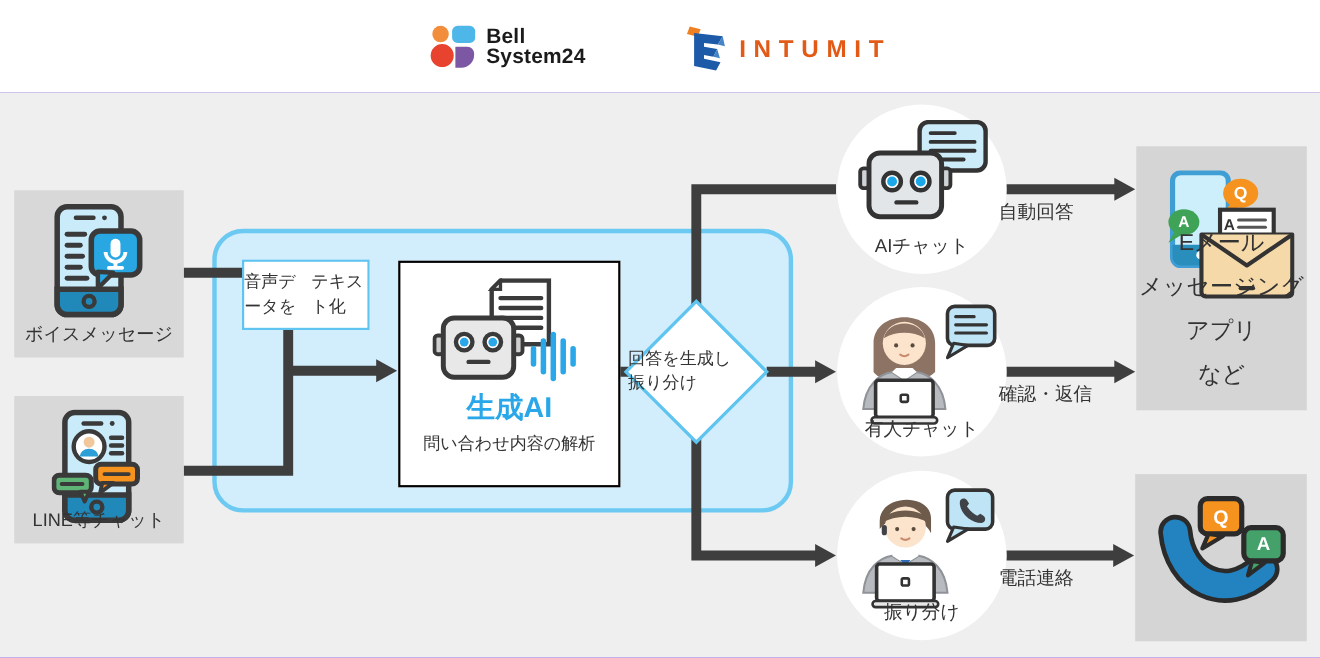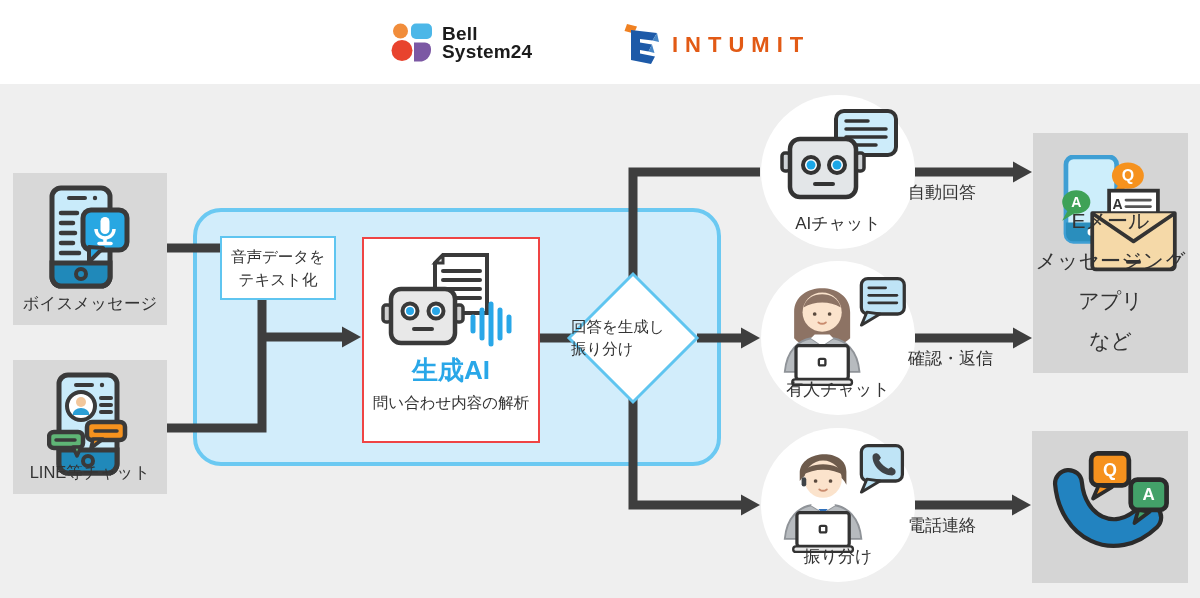--- a/index.html
+++ b/index.html
@@ -17,25 +17,25 @@
   
   .diagram { position:absolute; left:0; top:84px; width:1200px; height:514px; background:#efefef; }
 
   .src-box { position:absolute; left:13px; width:154px; background:#d8d8d8; text-align:center; }
   .src-box .lbl { position:absolute; bottom:10px; width:100%; font-size:16.5px; color:#333; }
 
   .container-blue { position:absolute; left:193px; top:124px; width:528px; height:258px;
     background:#d2edfb; border:4px solid #6bc9f2; border-radius:28px; }
 
   .transcribe-box { position:absolute; left:220px; top:152px; width:116px; height:64px;
-    background:#fff; border:2px solid #5fc5f0; display:flex; flex-direction:column;
+    background:#fff; border:2px solid #5fc5f0; display:flex; flex-direction:row;
     align-items:center; justify-content:center; font-size:15.5px; line-height:1.5; color:#333; }
 
-  .genai-box { position:absolute; left:362px; top:153px; width:178px; height:206px;
-    background:#fff; border:2px solid #ef4444; text-align:center; }
+  .genai-box { position:absolute; left:362px; top:153px; width:202px; height:206px;
+    background:#fff; border:2px solid #000000; text-align:center; }
   .genai-title { position:absolute; top:114px; width:100%; font-size:26px; font-weight:700; color:#29a7e8; }
   .genai-sub { position:absolute; top:154px; width:100%; font-size:15.5px; color:#333; }
 
   .decision-label { position:absolute; left:571px; top:232px; width:124px; 
     font-size:15.5px; line-height:1.45; color:#333; }
 
   .circle { position:absolute; left:761px; width:154px; height:154px; border-radius:50%;
     background:#fff; text-align:center; }
   .circle .lbl { position:absolute; bottom:14px; width:100%; font-size:17px; color:#333; }
 

